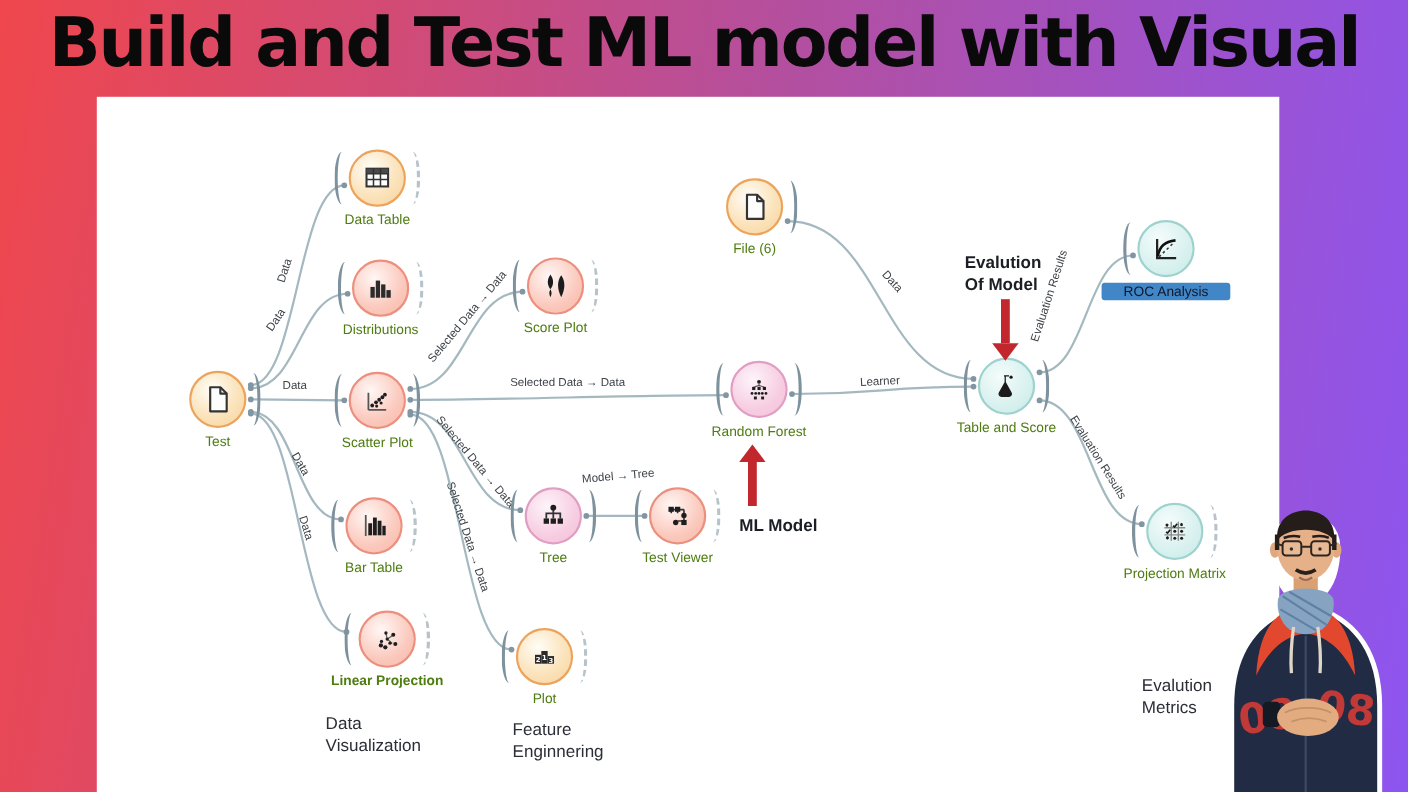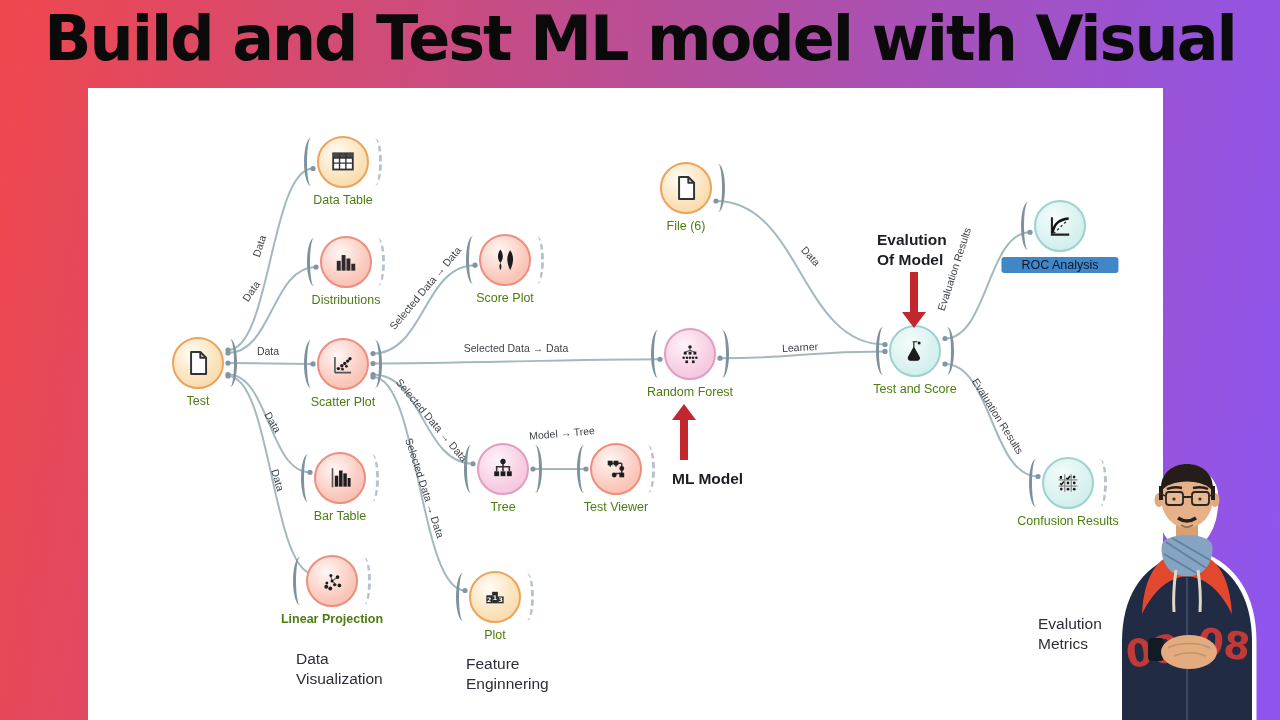--- a/index.html
+++ b/index.html
@@ -189,21 +189,21 @@
               <g fill="#1e1e1e">
                 <rect x="8.5" y="11" width="3" height="9.5"></rect>
                 <rect x="12.2" y="6.5" width="3" height="14"></rect>
                 <rect x="15.9" y="9" width="3" height="11.5"></rect>
                 <rect x="19.6" y="13" width="2.6" height="7.5"></rect>
               </g>
             </svg>
           </div>
           <div class="node-label">Bar Table</div>
         </div>
-        <div class="node" style="left: 218px; top: 467px; font-weight: bold;">
+        <div class="node" style="left: 238px; top: 467px; font-weight: bold;">
           <i class="arc l"></i>
           <i class="arc r dr"></i>
           <div class="circle visualize">
             <svg viewBox="0 0 26 26">
               <g stroke="#666" stroke-width="1" fill="none">
                 <path d="M13 13l4.5-3M13 13l4 3.5M13 13l-1-4.5"></path>
               </g>
               <g fill="#1e1e1e">
                 <circle cx="8" cy="18" r="1.7"></circle>
                 <circle cx="11.5" cy="19.5" r="1.7"></circle>
@@ -301,21 +301,21 @@
         </div>
         <div class="node" style="left: 801px; top: 237px;">
           <i class="arc l"></i>
           <i class="arc r"></i>
           <div class="circle evaluate">
             <svg viewBox="0 0 26 26">
               <path d="M11 5h4M12 5v5l4.6 8.2a1.9 1.9 0 0 1-1.7 2.8H9.1a1.9 1.9 0 0 1-1.7-2.8L12 10V5" fill="#1b1b1b" stroke="#1b1b1b" stroke-width="1" stroke-linejoin="round"></path>
               <circle cx="16.6" cy="6" r="1.3" fill="#1b1b1b"></circle>
             </svg>
           </div>
-          <div class="node-label">Test and Score</div>
+          <div class="node-label">Table and Score</div>
         </div>
         <div class="node" style="left: 946px; top: 112px;">
           <i class="arc l"></i>
           <div class="circle evaluate">
             <svg viewBox="0 0 26 26">
               <path d="M6 5.5v15h15" stroke="#222" stroke-width="1.8" fill="none"></path>
               <path d="M6.5 19 C8 11 12 7.5 20.5 6.5" stroke="#111" stroke-width="2.1" fill="none"></path>
               <path d="M7.5 19.5 L19.5 8" stroke="#333" stroke-width="1.2" stroke-dasharray="2 2.2" fill="none"></path>
             </svg>
           </div>
@@ -331,21 +331,21 @@
               <path d="M11.6 8.6l1.2 1 2.1-2.6" stroke="#1e1e1e" stroke-width="1.4" fill="none"></path>
               <path d="M17.5 7l1.6 1.6M19.1 7l-1.6 1.6" stroke="#1e1e1e" stroke-width="1.4"></path>
               <path d="M6.1 13.4l1.2 1 2.1-2.6" stroke="#1e1e1e" stroke-width="1.4" fill="none"></path>
               <circle cx="13" cy="13" r="1.2" fill="#1e1e1e"></circle>
               <circle cx="18.4" cy="13" r="1.2" fill="#1e1e1e"></circle>
               <path d="M6.4 17.4l1.6 1.6M8 17.4l-1.6 1.6" stroke="#1e1e1e" stroke-width="1.4"></path>
               <circle cx="13" cy="18.4" r="1.2" fill="#1e1e1e"></circle>
               <circle cx="18.4" cy="18.4" r="1.2" fill="#1e1e1e"></circle>
             </svg>
           </div>
-          <div class="node-label">Confusion Results</div>
+          <div class="node-label">Projection Matrix</div>
         </div>
       </div>
 
     <div class="annotation" style="left:789px;top:142px;">Evalution
 Of Model</div>
     <div class="arrow" style="left:814px;top:184px;">
       <div class="shaft"></div>
       <div class="head-down"></div>
     </div>
 

